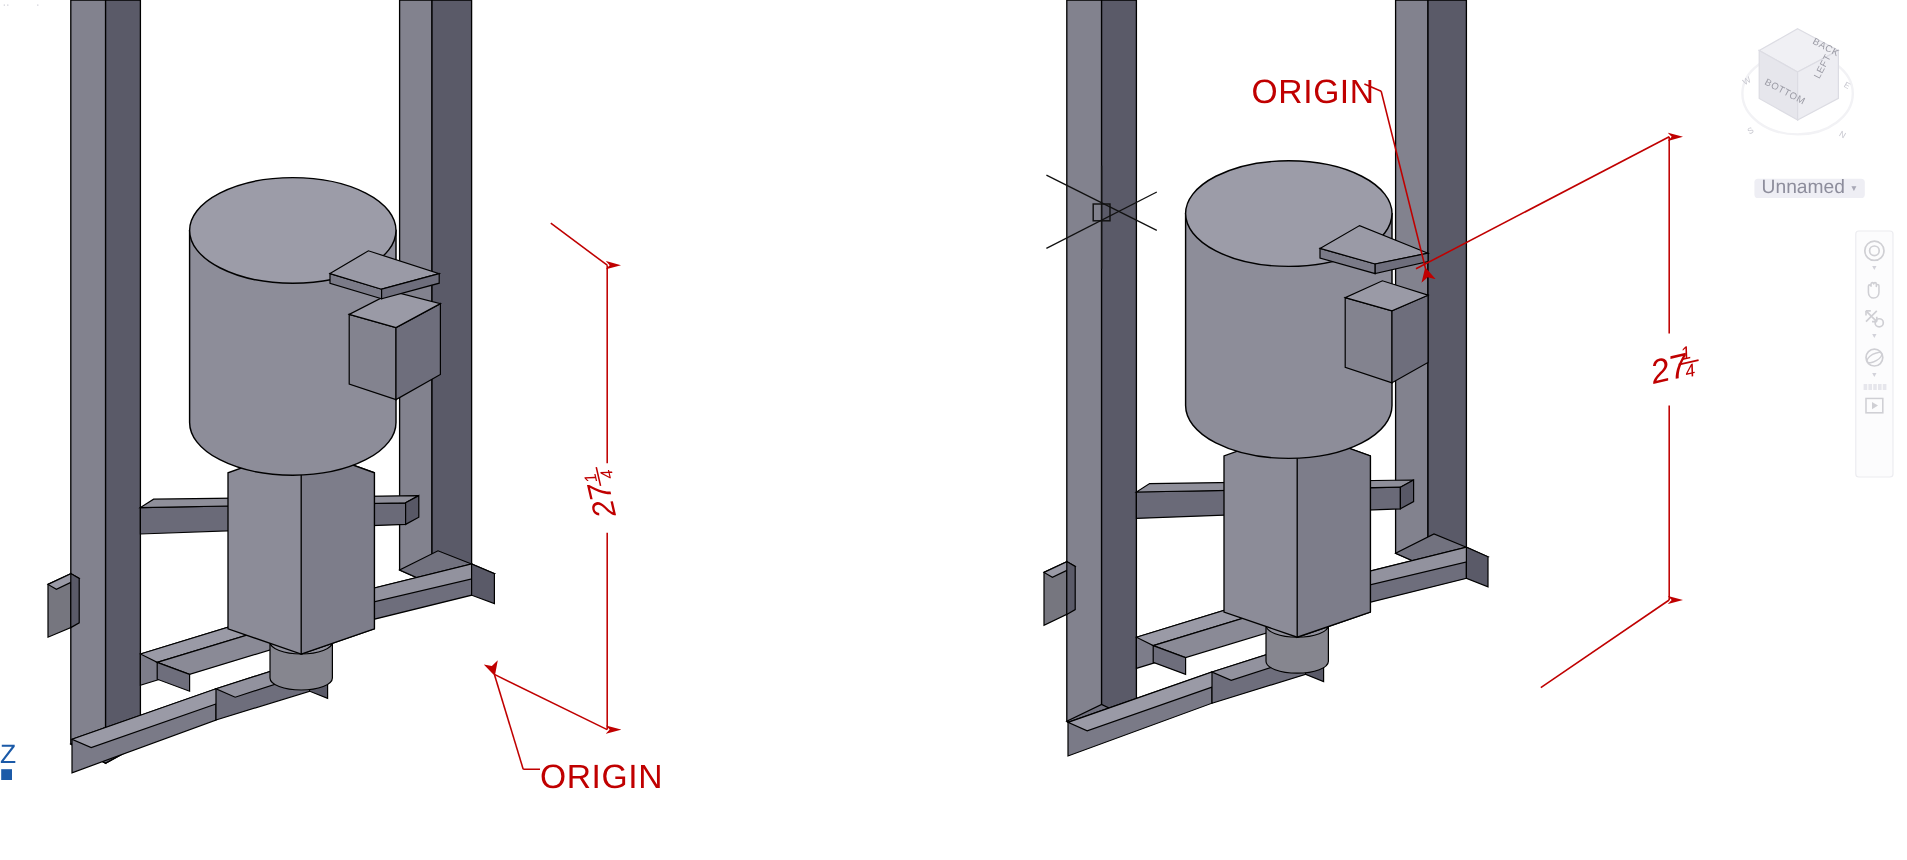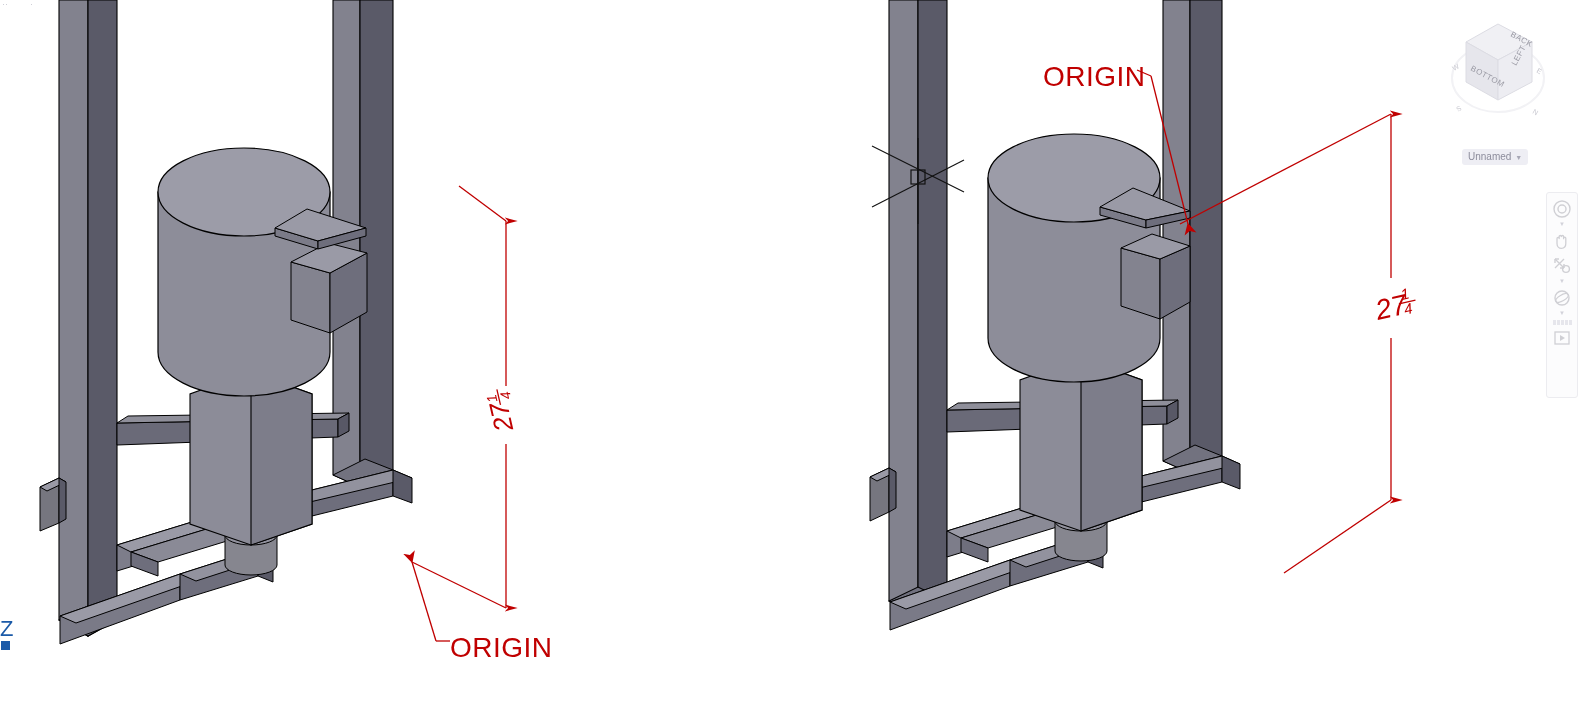--- a/index.html
+++ b/index.html
@@ -11,21 +11,21 @@
   
   #viewcube-widget{position:absolute;left:1440px;top:8px;width:120px;height:160px;}
   #viewcube-widget svg{display:block;}
   .vc-label{font-family:"Liberation Sans",sans-serif;font-size:8px;fill:#9a9aa4;letter-spacing:.5px;}
   .vc-small{font-family:"Liberation Sans",sans-serif;font-size:7px;fill:#c8c8d0;}
 
   
   #view-selector{position:absolute;left:1462px;top:149px;height:16px;
      background:#eeeef4;border-radius:3px;display:flex;align-items:center;
      padding:0 6px;gap:4px;}
-  #view-selector .vs-label{font-size:10px;color:#8d8d9c;line-height:16px;}
+  #view-selector .vs-label{font-size:16px;color:#8d8d9c;line-height:16px;}
   #view-selector .vs-chev{font-size:7px;color:#a8a8b6;}
 
   
   #navigation-bar{position:absolute;left:1546px;top:192px;width:30px;height:200px;
      background:#fcfcfd;border:1px solid #ececf0;border-radius:3px;
      display:flex;flex-direction:column;align-items:center;padding-top:4px;gap:1px;}
   .nav-btn{width:26px;height:24px;display:flex;align-items:center;justify-content:center;}
   .nav-btn svg{display:block;opacity:.30;}
   .nav-caret{font-size:6px;color:#d2d2da;line-height:5px;height:6px;}
   #nav-bottom-strip{width:22px;height:5px;display:flex;gap:1px;justify-content:center;margin-top:2px;}

